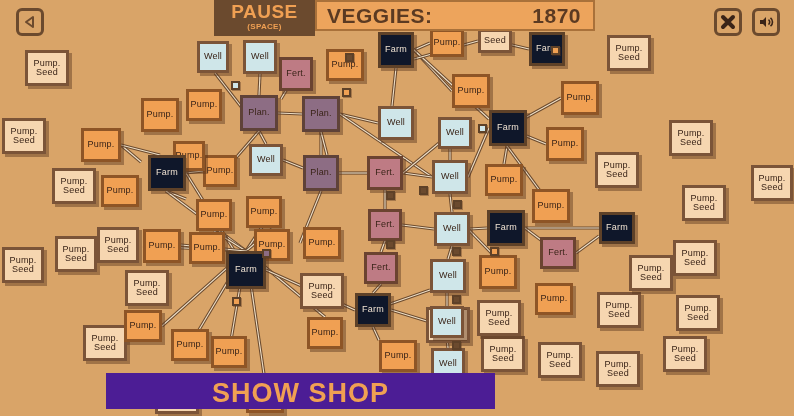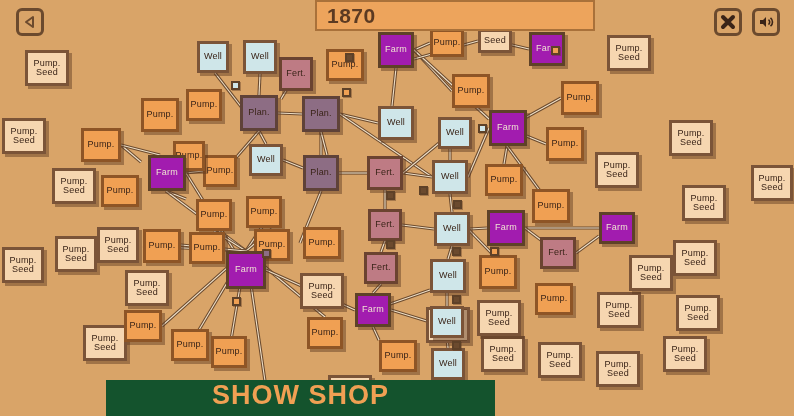--- a/index.html
+++ b/index.html
@@ -40,21 +40,21 @@
     border-width: 3px;
     box-shadow: 3px 3px 0 rgba(90,55,32,0.45);
     letter-spacing: .2px;
   }
   .node span { display: block; pointer-events: none; }
 
   .n-pump  { background: #f0a053; border-color: #8e5526; }
   .n-well  { background: #cfe6e9; border-color: #7b5438; }
   .n-fert  { background: #be7b84; border-color: #6b4330; }
   .n-plan  { background: #8d6d84; border-color: #5f4238; }
-  .n-farm  { background: #a21caf; border-color: #5e4128; color: #efe2d2; }
+  .n-farm  { background: #0f172a; border-color: #5e4128; color: #efe2d2; }
   .n-seed  { background: #f6d6b0; border-color: #7b5438; }
 
   
   .badge {
     position: absolute;
     width: 9px; height: 9px;
     box-sizing: border-box;
     border: 2px solid #5e4128;
     box-shadow: 1px 1px 0 rgba(90,55,32,0.4);
   }
@@ -120,25 +120,25 @@
   #veggies-label, #veggies-value {
     color: #5b3a22;
     font-size: 21px;
     font-weight: bold;
     letter-spacing: .5px;
   }
 
   
   #shop-bar {
     position: absolute;
-    left: 106px; bottom: 0;
+    left: 106px; bottom: 7px;
     width: 389px; height: 36px;
-    background: #14532d;
+    background: #4c1d95;
     display: flex;
-    align-items: flex-start;
+    align-items: flex-end;
     justify-content: center;
     cursor: pointer;
   }
   #shop-label {
     color: #f0a053;
     font-size: 27px;
     font-weight: bold;
     letter-spacing: 1px;
   }
 </style>
@@ -729,22 +729,27 @@
   </button>
 
   <button class="hud-btn" id="sound-btn" style="left:752px; top:8px;">
     <svg width="16" height="14" viewBox="0 0 16 14">
       <polygon points="2,5 5,5 8,2 8,12 5,9 2,9" fill="#3a2418"></polygon>
       <path d="M10.5 4.5 a3.2 3.2 0 0 1 0 5" fill="none" stroke="#3a2418" stroke-width="1.6"></path>
       <path d="M12.5 2.8 a5.4 5.4 0 0 1 0 8.4" fill="none" stroke="#3a2418" stroke-width="1.6"></path>
     </svg>
   </button>
 
+  <div id="pause-panel">
+    <div id="pause-label">PAUSE</div>
+    <div id="pause-sub">(SPACE)</div>
+  </div>
 
   <div id="veggies-panel">
+    <span id="veggies-label">VEGGIES:</span>
     <span id="veggies-value">1870</span>
   </div>
 
   <div id="shop-bar">
     <span id="shop-label">SHOW SHOP</span>
   </div>
 
 </div>
 
 </body></html>

